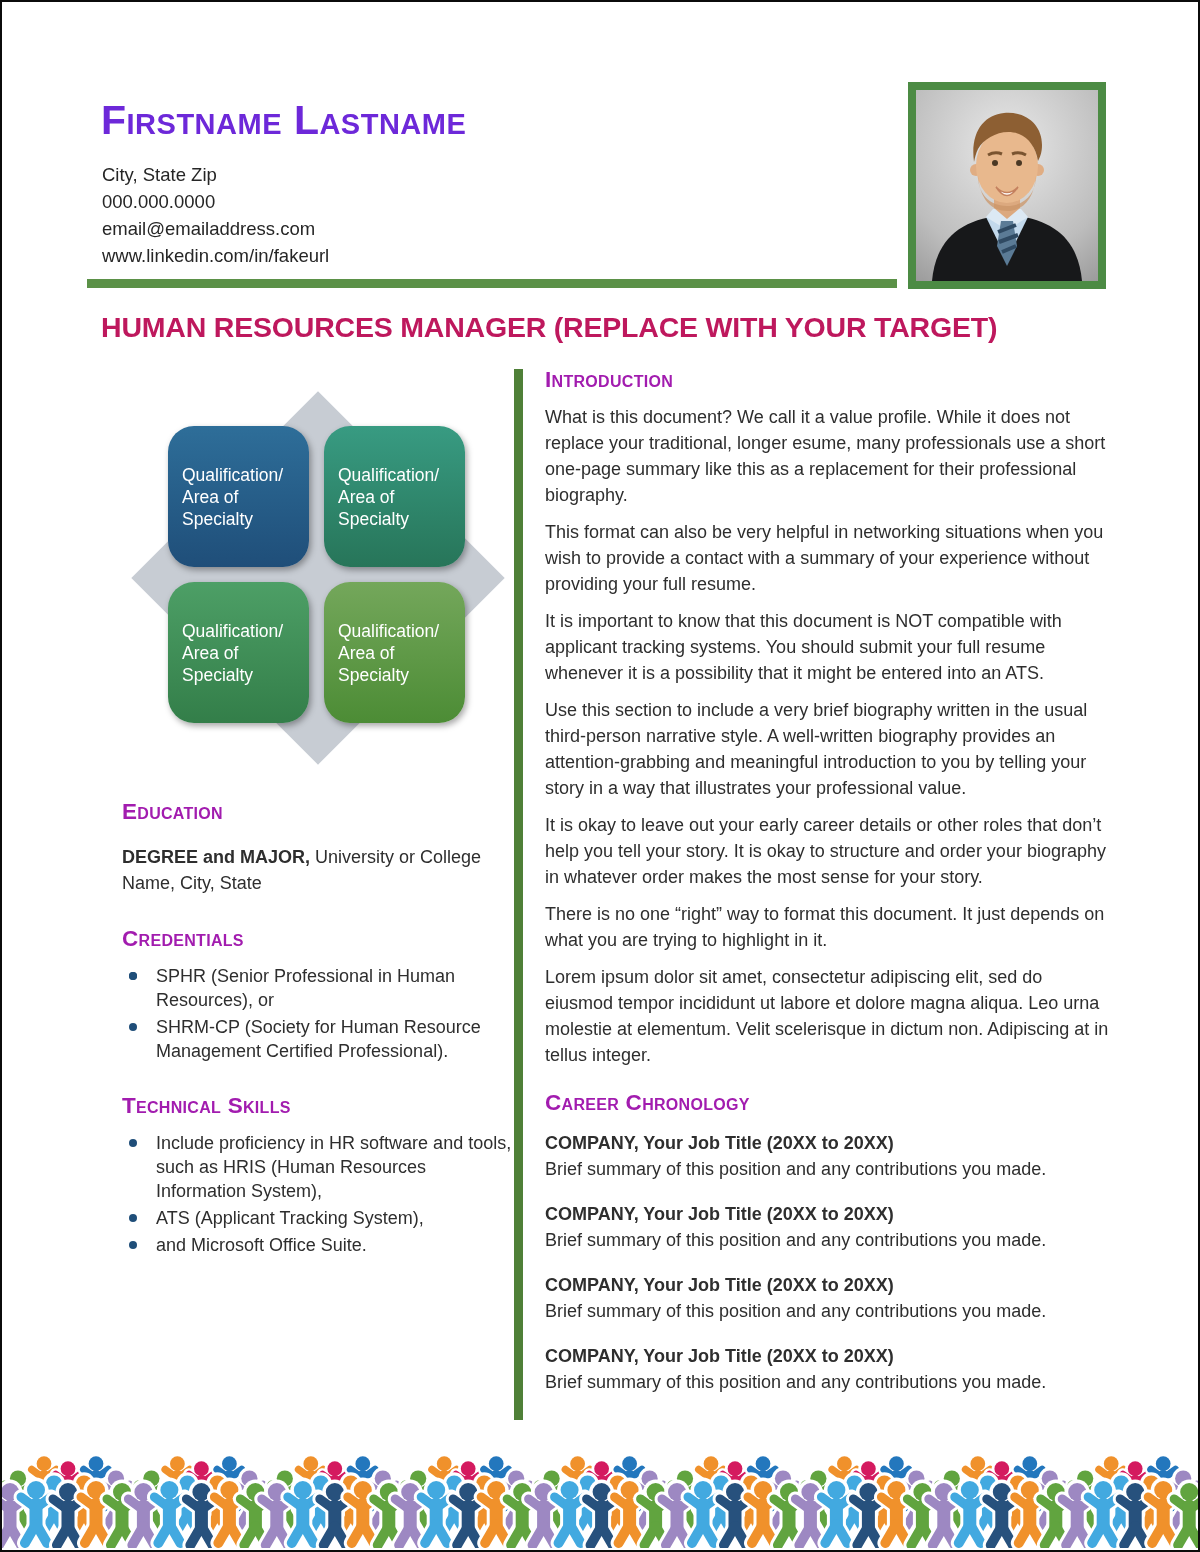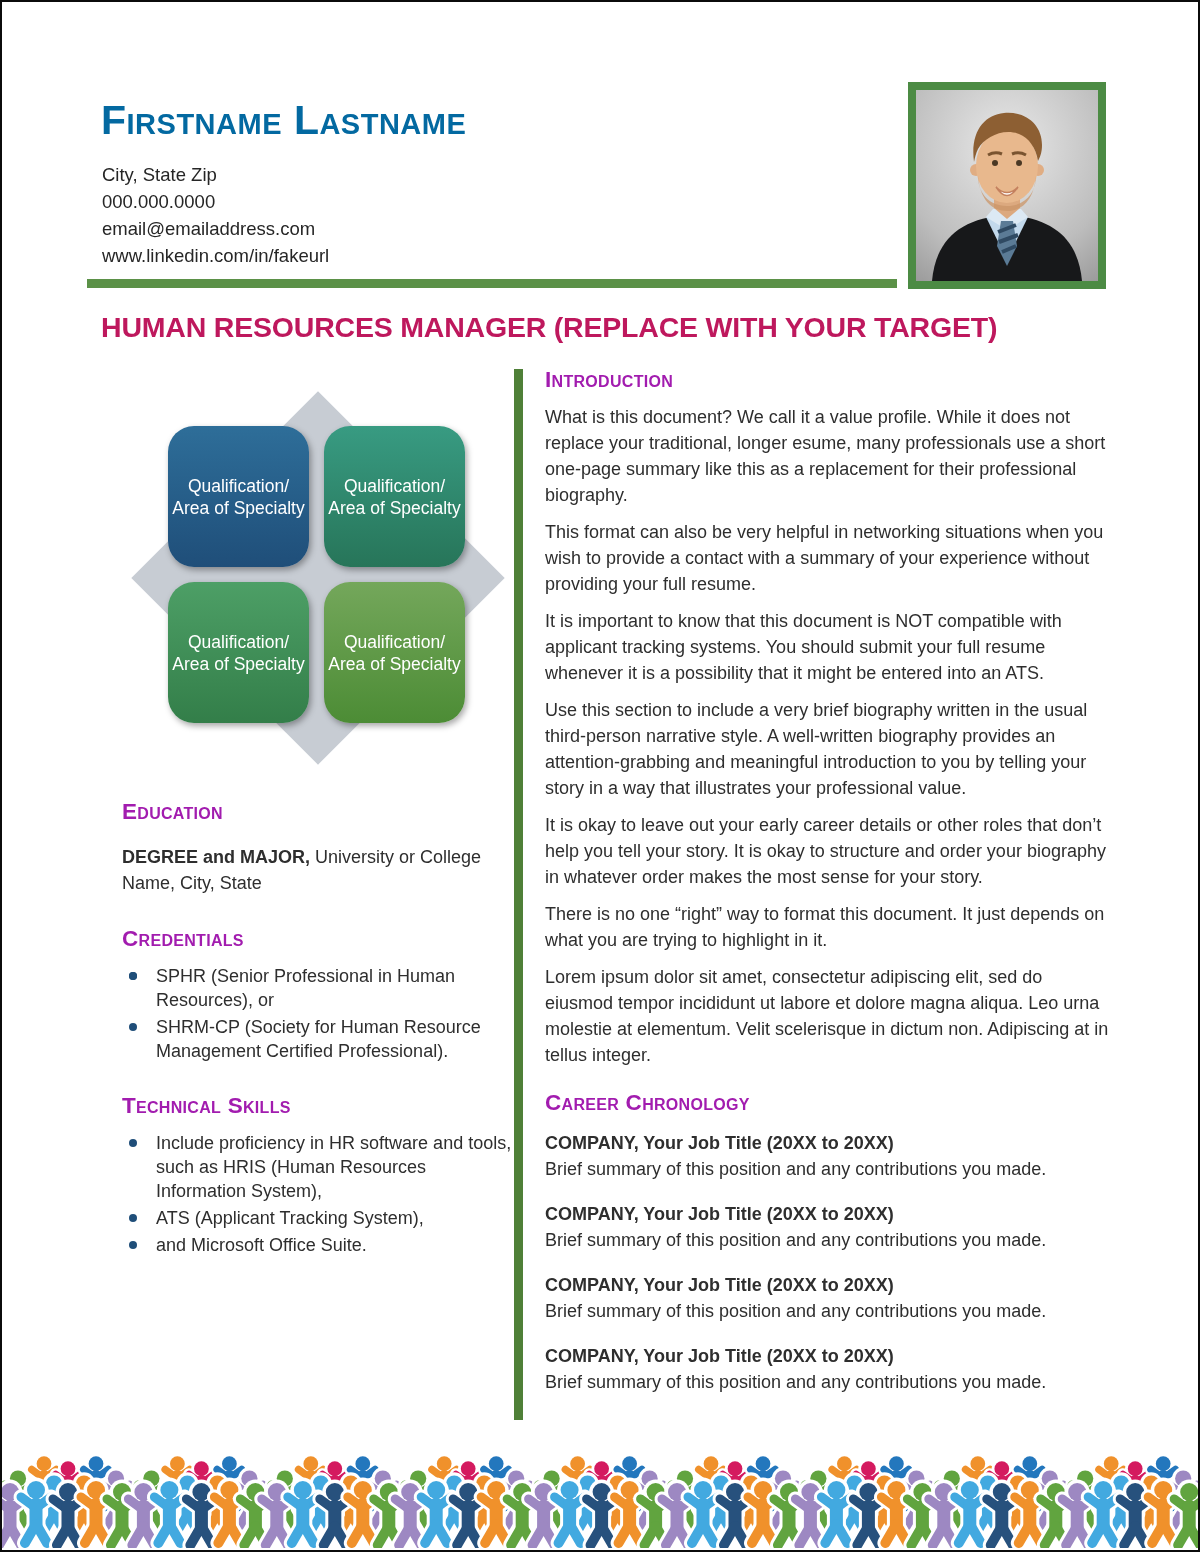--- a/index.html
+++ b/index.html
@@ -5,21 +5,21 @@
   html,body{margin:0;padding:0;background:#fff;}
   .page{
     position:relative;width:1200px;height:1552px;box-sizing:border-box;
     border:2px solid #0b0b0b;background:#fff;overflow:hidden;
     font-family:"Liberation Sans",sans-serif;color:#2e2e2e;
   }
   
   .name{
     position:absolute;left:99px;top:95px;margin:0;
     font-size:41px;font-weight:700;font-variant:small-caps;
-    color:#0369a1;letter-spacing:.5px;
+    color:#6d28d9;letter-spacing:.5px;
   }
   .contact{position:absolute;left:100px;top:159px;font-size:18.5px;line-height:27px;color:#262626;}
   .photo-frame{
     position:absolute;left:906px;top:80px;width:182px;height:191px;
     border:8px solid #4C8B44;background:#c6c6c6;
   }
   .photo-frame svg{display:block;}
   .rule{position:absolute;left:85px;top:277px;width:810px;height:9px;background:#5B9147;}
   .target{
     position:absolute;left:99px;top:309px;margin:0;
@@ -36,22 +36,22 @@
   .diagram{position:relative;height:425px;}
   .diamond{
     position:absolute;left:64px;top:72px;width:264px;height:264px;
     background:#C7CCD3;transform:rotate(45deg);
   }
   .quads{
     position:absolute;left:46px;top:52px;display:grid;
     grid-template-columns:141px 141px;grid-auto-rows:141px;gap:15px;
   }
   .quad{
-    border-radius:26px;box-sizing:border-box;padding:0 3px;
-    display:flex;align-items:center;justify-content:center;text-align:center;
+    border-radius:26px;box-sizing:border-box;padding:0 14px;
+    display:flex;align-items:center;justify-content:center;text-align:left;
     color:#fff;font-size:17.5px;line-height:22px;
     box-shadow:2px 3px 6px rgba(0,0,0,.35);
   }
   .deg{margin:19px 0 0;font-size:18px;line-height:26px;width:366px;}
   .cred-h,.ts-h{margin-top:30px;}
   .blist{list-style:none;margin:12px 0 0;padding:0;font-size:18px;line-height:24px;}
   .blist li{position:relative;padding-left:34px;margin-bottom:3px;}
   .blist .dot{
     position:absolute;left:7px;top:8px;width:8px;height:8px;
     border-radius:50%;background:#1F4E79;

